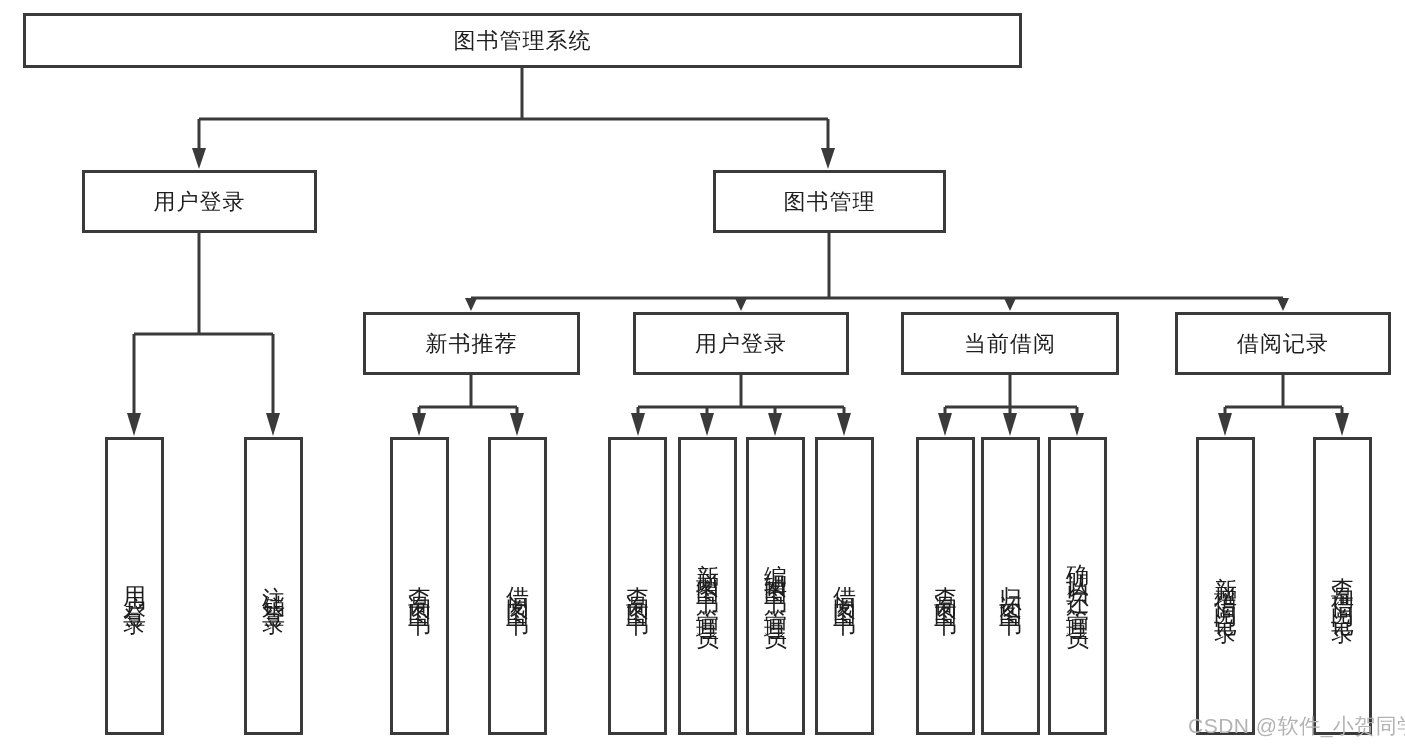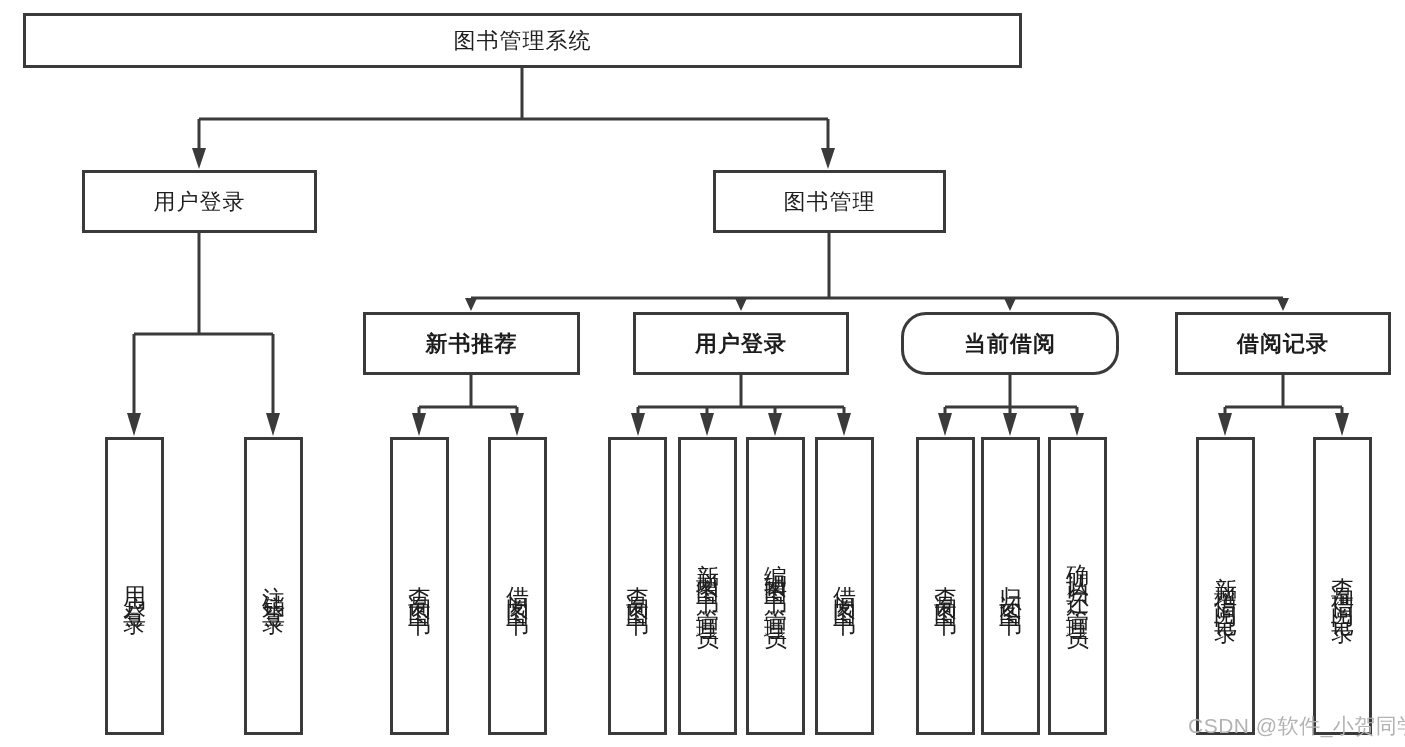--- a/index.html
+++ b/index.html
@@ -32,21 +32,21 @@
     justify-content: center;
     z-index: 2;
     font-size: 22px;
     letter-spacing: 1px;
     line-height: 1;
     text-align: center;
     white-space: nowrap;
   }
   .node.root  { left: 23px;  top: 13px;  width: 999px; height: 55px; }
   .node.lvl2  { top: 170px; height: 63px; }
-  .node.lvl3  { top: 312px; height: 63px; font-weight: bold; }
+  .node.lvl3  { top: 312px; height: 63px; }
   .node.leaf {
     top: 437px;
     height: 298px;
     width: 59px;
     writing-mode: vertical-rl;
     text-orientation: mixed;
     font-size: 23px;
     letter-spacing: 9px;
     white-space: normal;
   }
@@ -116,21 +116,21 @@
     </g>
   </svg>
 
   <div class="node root">图书管理系统</div>
 
   <div class="node lvl2" style="left:82px; width:235px;">用户登录</div>
   <div class="node lvl2" style="left:713px; width:233px;">图书管理</div>
 
   <div class="node lvl3" style="left:363px; width:217px;">新书推荐</div>
   <div class="node lvl3" style="left:633px; width:216px;">用户登录</div>
-  <div class="node lvl3" style="left:901px; width:218px;border-radius:25px;">当前借阅</div>
+  <div class="node lvl3" style="left:901px; width:218px;">当前借阅</div>
   <div class="node lvl3" style="left:1175px; width:216px;">借阅记录</div>
 
   <div class="node leaf" style="left:105px;">用户登录</div>
   <div class="node leaf" style="left:244px;">注销登录</div>
 
   <div class="node leaf" style="left:390px;">查询图书</div>
   <div class="node leaf" style="left:488px;">借阅图书</div>
 
   <div class="node leaf" style="left:608px;">查询图书</div>
   <div class="node leaf" style="left:678px;">新增图书（管理员）</div>

